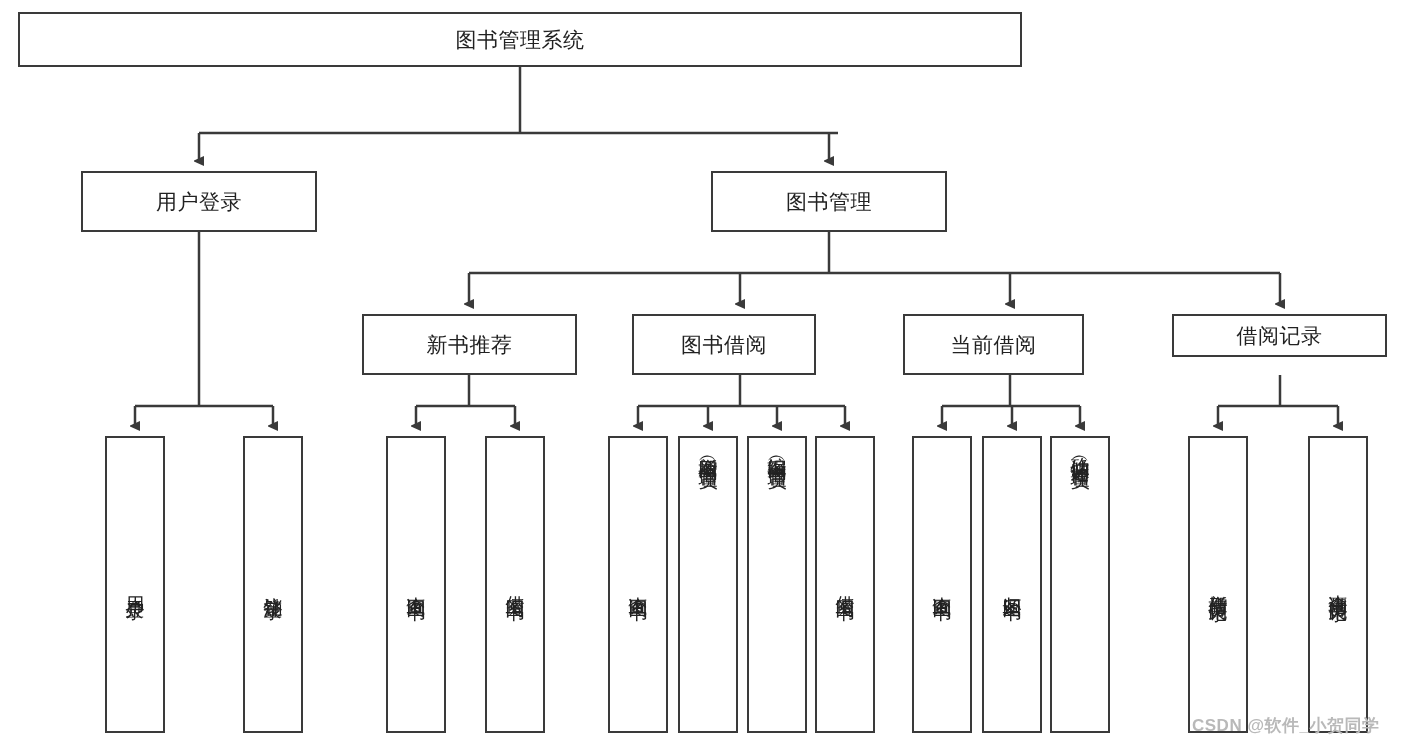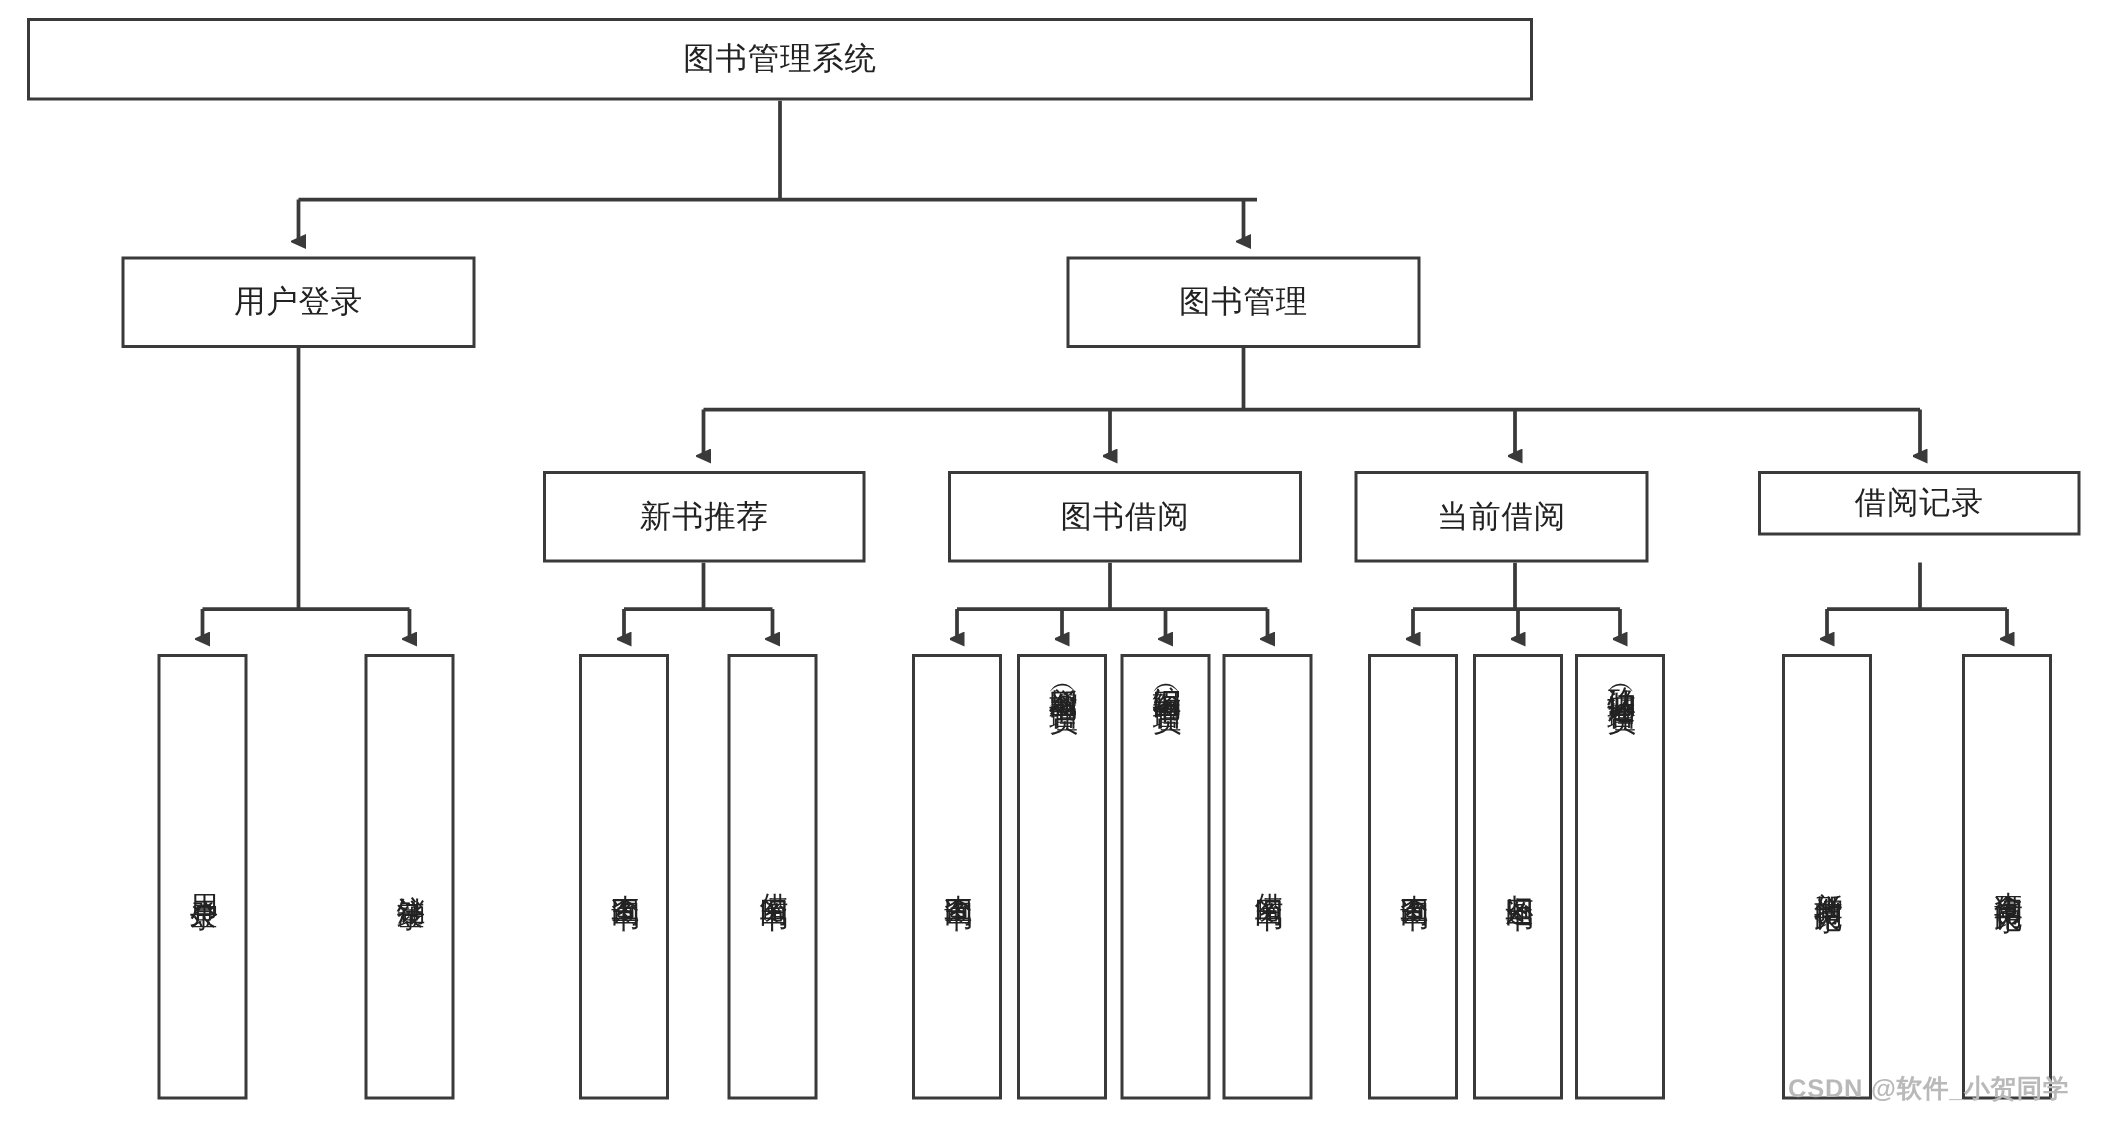--- a/index.html
+++ b/index.html
@@ -146,24 +146,24 @@
   <div class="node horiz" style="left:81px; top:171px; width:236px; height:61px;">
     <span class="node-label">用户登录</span>
   </div>
   <div class="node horiz" style="left:362px; top:314px; width:215px; height:61px;">
     <span class="node-label">新书推荐</span>
   </div>
 
   <div class="node horiz" style="left:711px; top:171px; width:236px; height:61px;">
     <span class="node-label">图书管理</span>
   </div>
-  <div class="node horiz" style="left:632px; top:314px; width:236px; height:61px;">
+  <div class="node horiz" style="left:632px; top:314px; width:184px; height:61px;">
     <span class="node-label">图书借阅</span>
   </div>
-  <div class="node horiz" style="left:903px; top:314px; width:196px; height:61px;">
+  <div class="node horiz" style="left:903px; top:314px; width:181px; height:61px;">
     <span class="node-label">当前借阅</span>
   </div>
   <div class="node horiz" style="left:1172px; top:314px; width:215px; height:43px;">
     <span class="node-label">借阅记录</span>
   </div>
 
   <div class="node vert" style="left:105px; top:436px; width:60px; height:297px;">
     <span class="node-label">用户登录</span>
   </div>
   <div class="node vert" style="left:243px; top:436px; width:60px; height:297px;">

